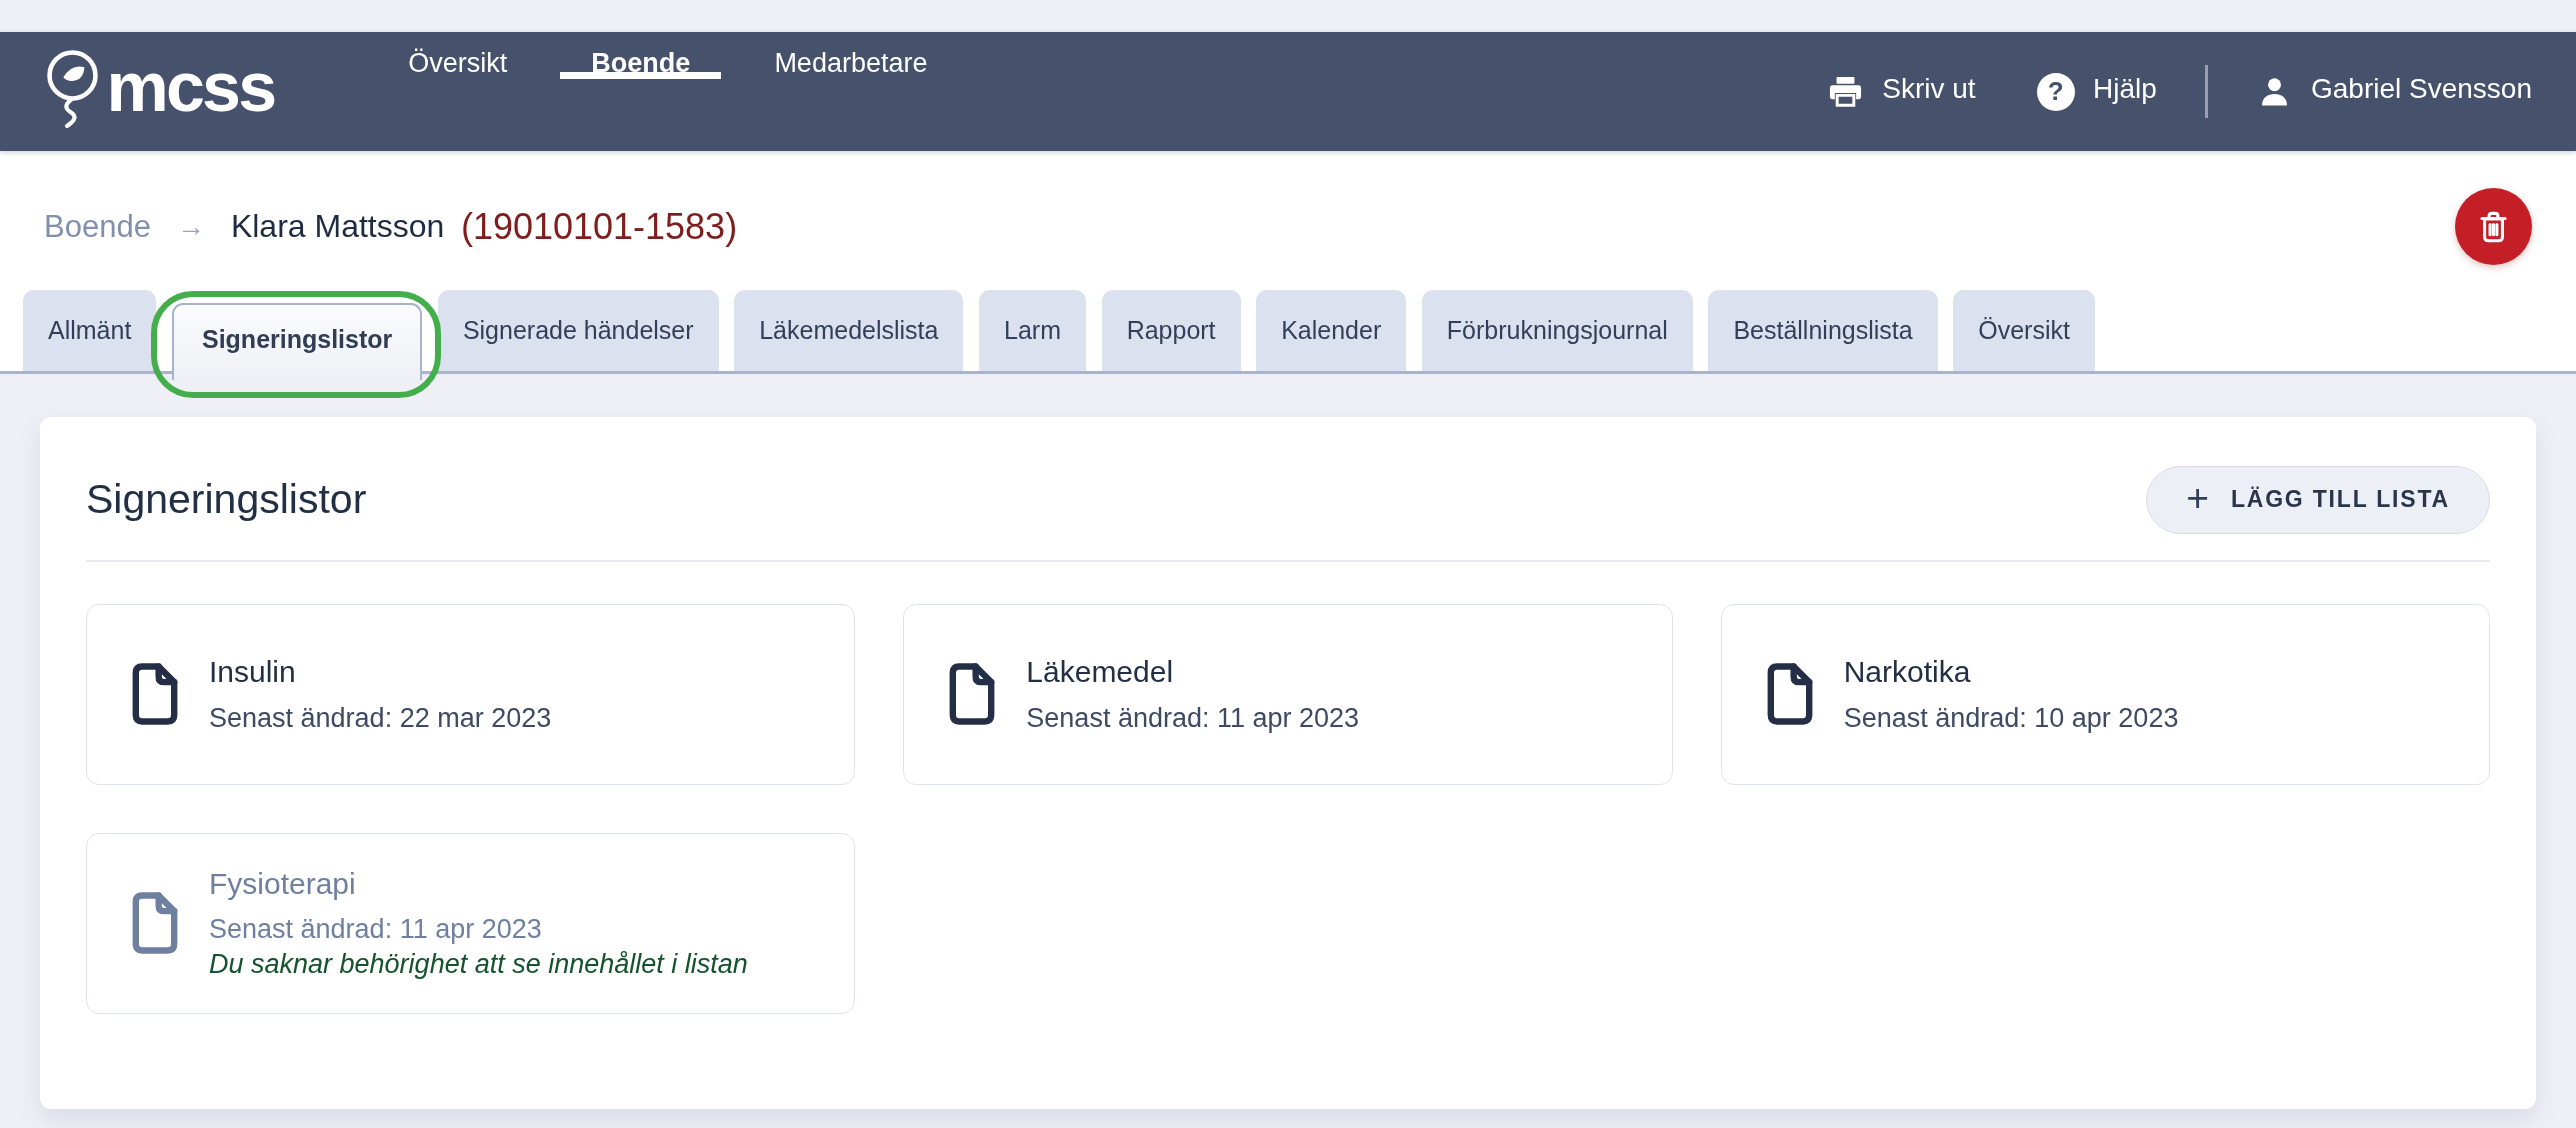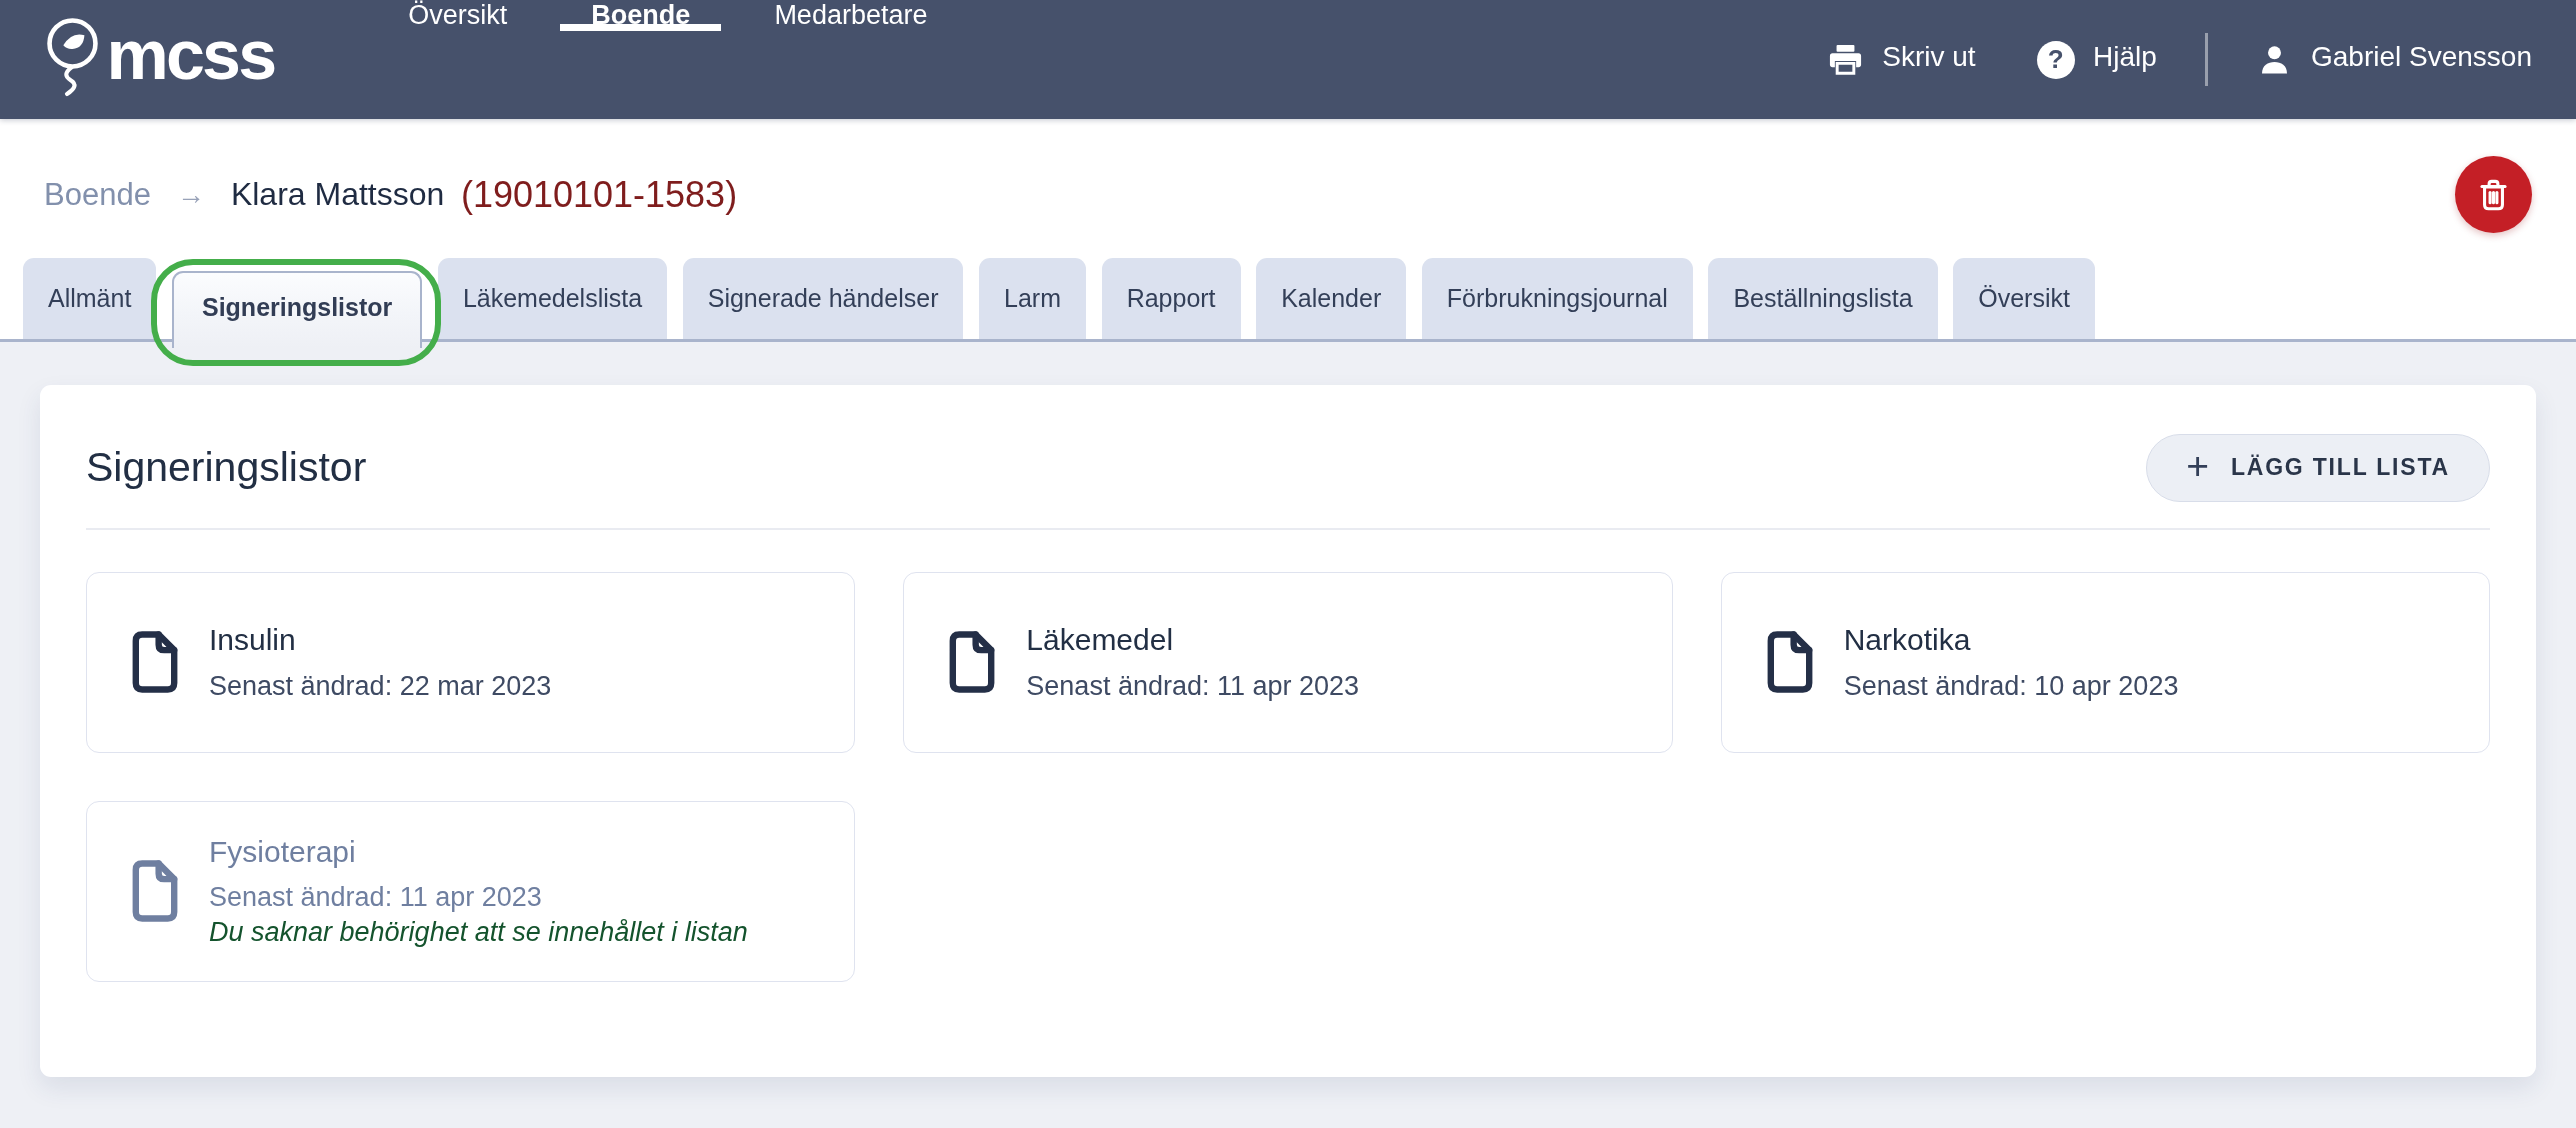--- a/index.html
+++ b/index.html
@@ -6,22 +6,23 @@
   html,body { width:2576px; height:1129px; overflow:hidden; }
   body {
     font-family:"Liberation Sans", sans-serif;
     background:#EEF0F5;
     color:#222F44;
   }
 
   
   .app-header {
     height:119px; background:#46516B; display:flex; align-items:center;
-    padding:0 44px; color:#fff; position:relative; z-index:10;
+    padding:16px 44px; color:#fff; position:relative; z-index:10;
     box-shadow:0 1.8px 5.5px rgba(30,40,70,.25);
+    margin-top:32px;
   }
   .logo { display:flex; align-items:center; gap:5.5px; margin-right:92px; cursor:pointer; }
   .logo-text { font-size:70px; font-weight:700; letter-spacing:-2.8px; line-height:1; padding-bottom:9.2px; }
   .main-nav { display:flex; height:100%; align-items:flex-start; }
   .nav-item {
     display:flex; align-items:center; padding:0 42px; font-size:27px;
     color:#fff; cursor:pointer; position:relative; font-weight:400;
   }
   .nav-item.active { font-weight:700; }
   .nav-item.active::after {
@@ -178,24 +179,24 @@
   <div class="tab">
       <span class="tab-label">Allmänt</span>
     </div>
 
   <div class="tab active">
     <span class="tab-label">Signeringslistor</span>
     <div class="annotation-ring"></div>
   </div>
 
   <div class="tab">
+      <span class="tab-label">Signerade händelser</span>
+    </div>
+  <div class="tab">
       <span class="tab-label">Läkemedelslista</span>
-    </div>
-  <div class="tab">
-      <span class="tab-label">Signerade händelser</span>
     </div>
   <div class="tab">
       <span class="tab-label">Larm</span>
     </div>
   <div class="tab">
       <span class="tab-label">Rapport</span>
     </div>
   <div class="tab">
       <span class="tab-label">Kalender</span>
     </div>

